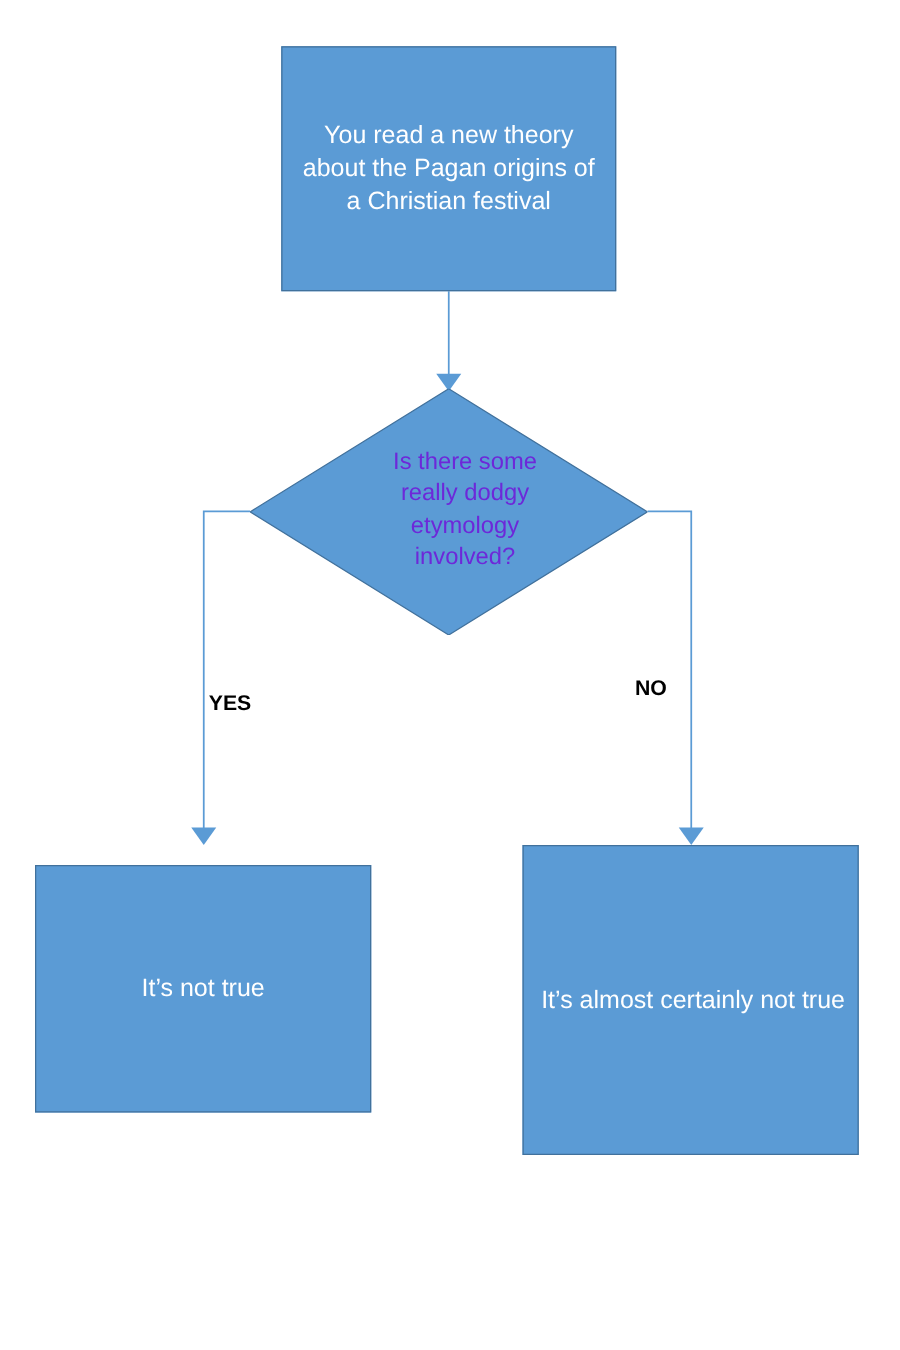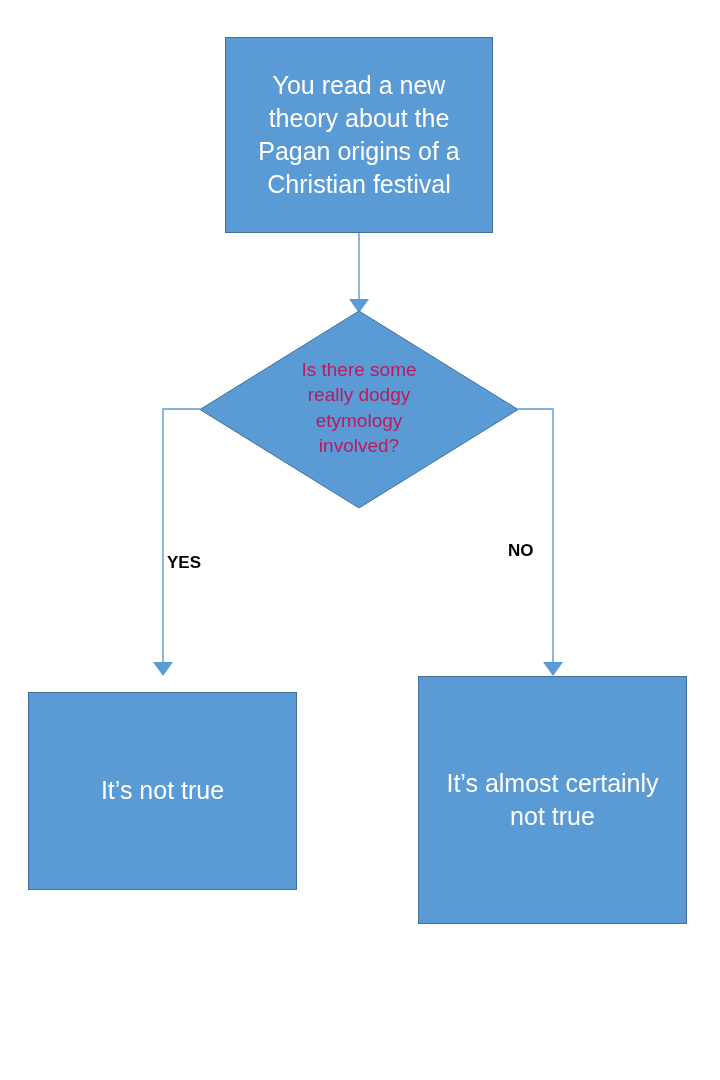--- a/index.html
+++ b/index.html
@@ -38,21 +38,21 @@
     position: absolute;
     z-index: 2;
     box-sizing: border-box;
     display: flex;
     align-items: center;
     justify-content: center;
     text-align: center;
     color: #ffffff;
     background: #5b9bd5;
     border: 1px solid #41719c;
-    font-size: 25px;
+    font-size: 20px;
     line-height: 1.33;
     padding: 6px 10px;
   }
 
   #node-start {
     left: 225px;
     top: 37px;
     width: 268px;
     height: 196px;
   }
@@ -94,29 +94,29 @@
   #node-decision .diamond-shape {
     position: absolute;
     left: 0;
     top: 0;
     width: 100%;
     height: 100%;
   }
 
   #node-decision .diamond-label {
     position: absolute;
-    left: 0;
+    left: 13px;
     top: 0;
     width: 100%;
     height: 100%;
     display: flex;
     align-items: center;
     justify-content: center;
     text-align: center;
-    color: #be185d;
+    color: #6d28d9;
     font-size: 19px;
     line-height: 1.33;
     pointer-events: none;
   }
 
   #node-decision .diamond-label .node-text {
     max-width: 160px;
     transform: translateY(-2px);
   }
 

